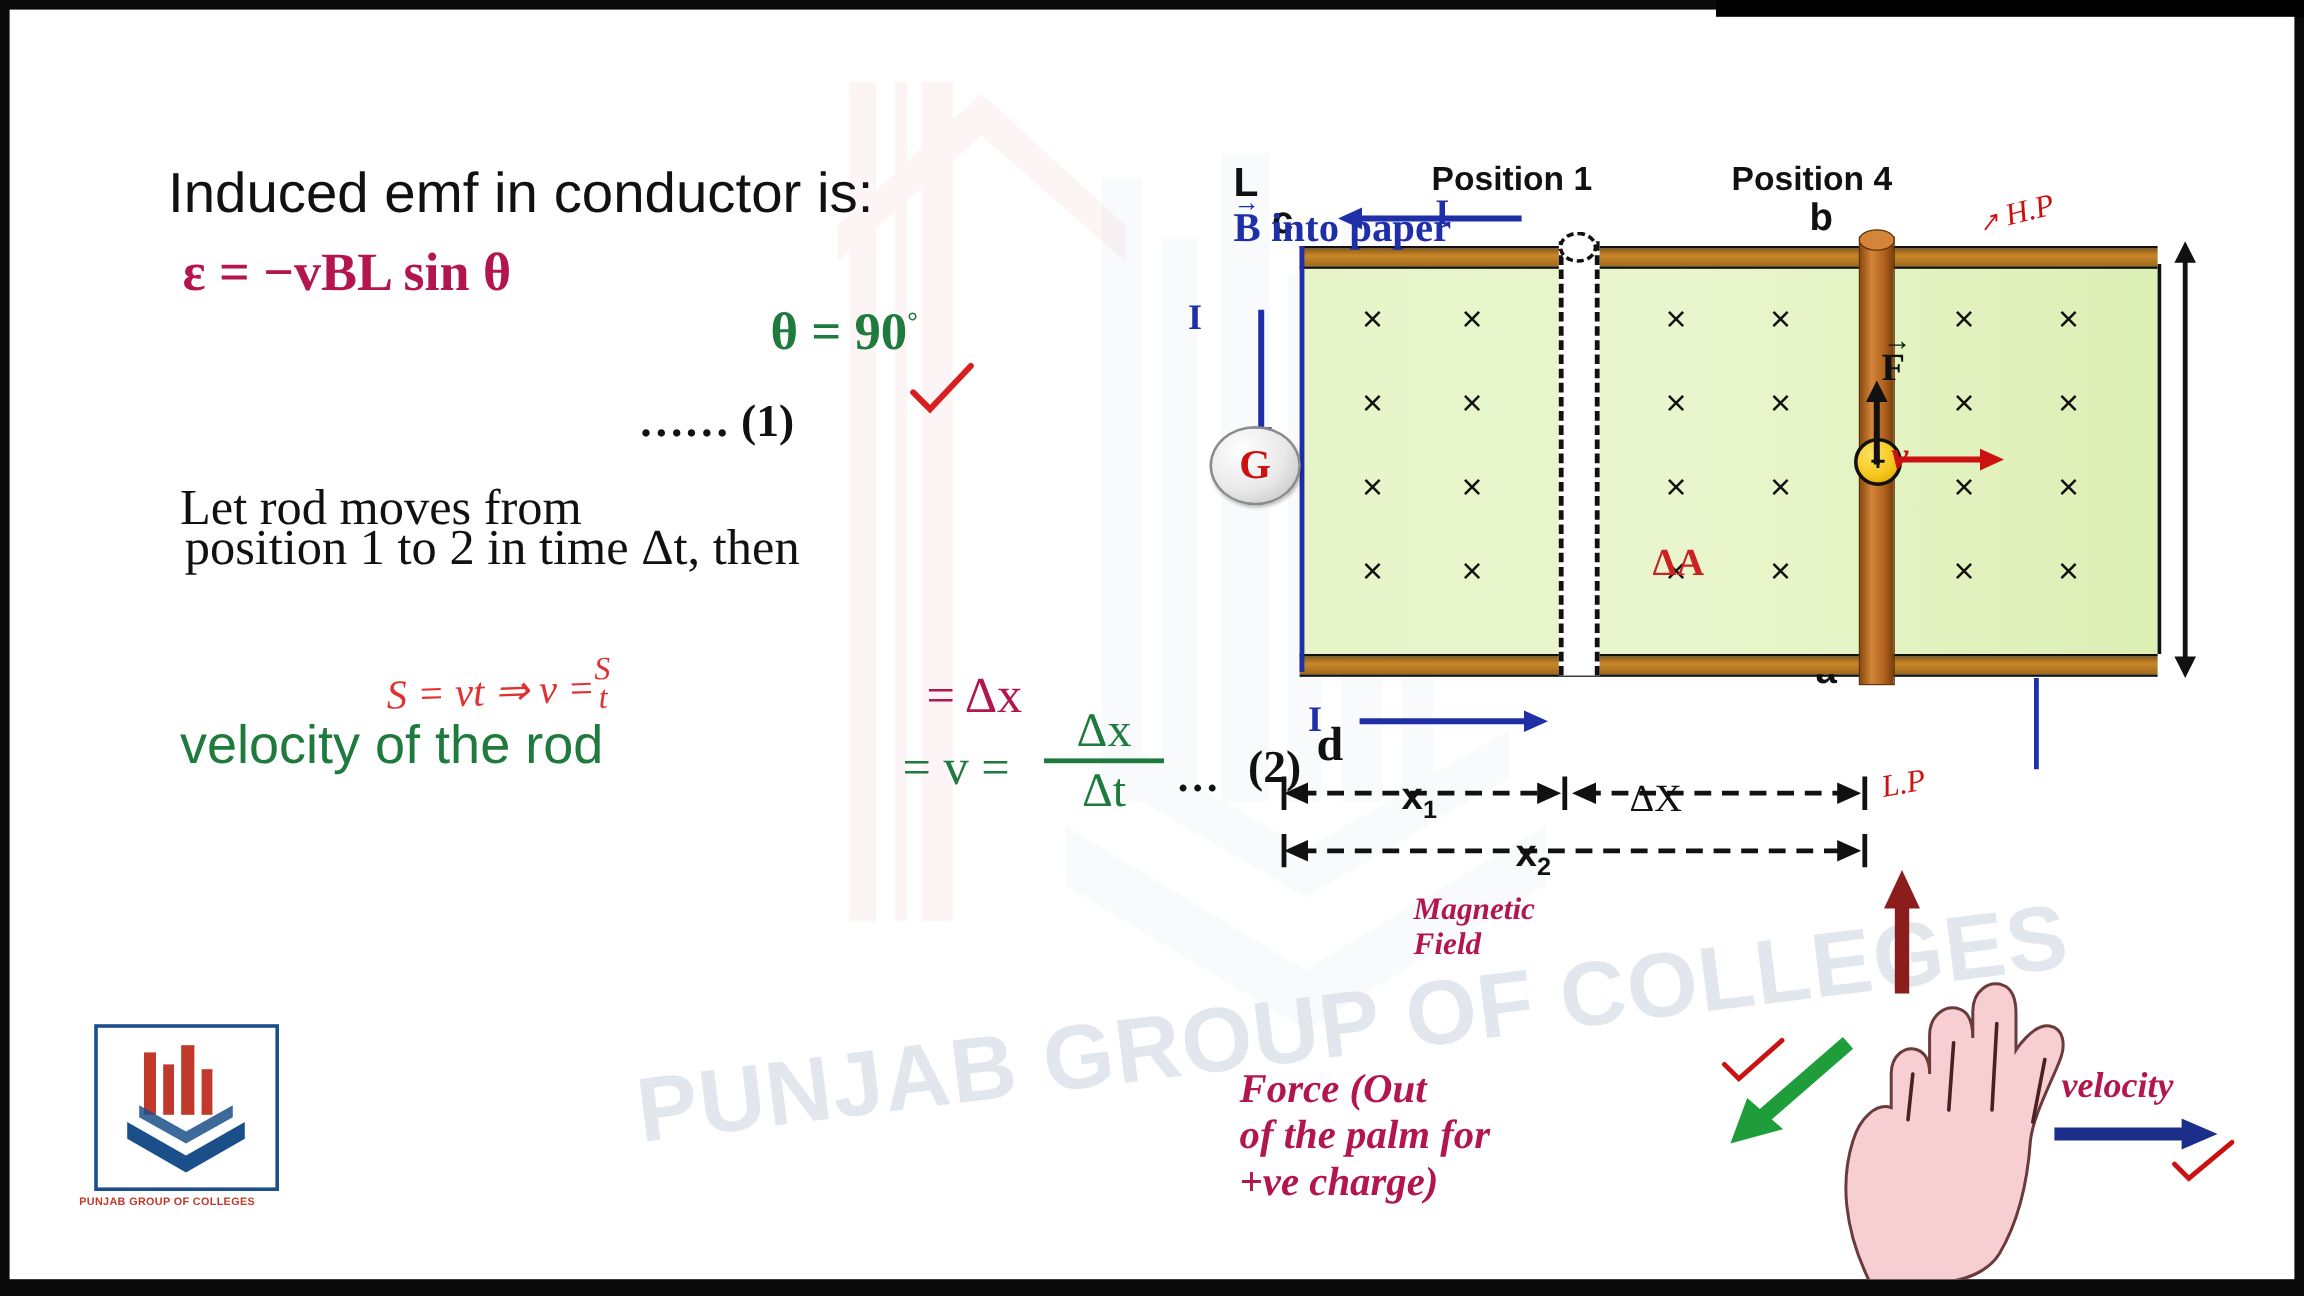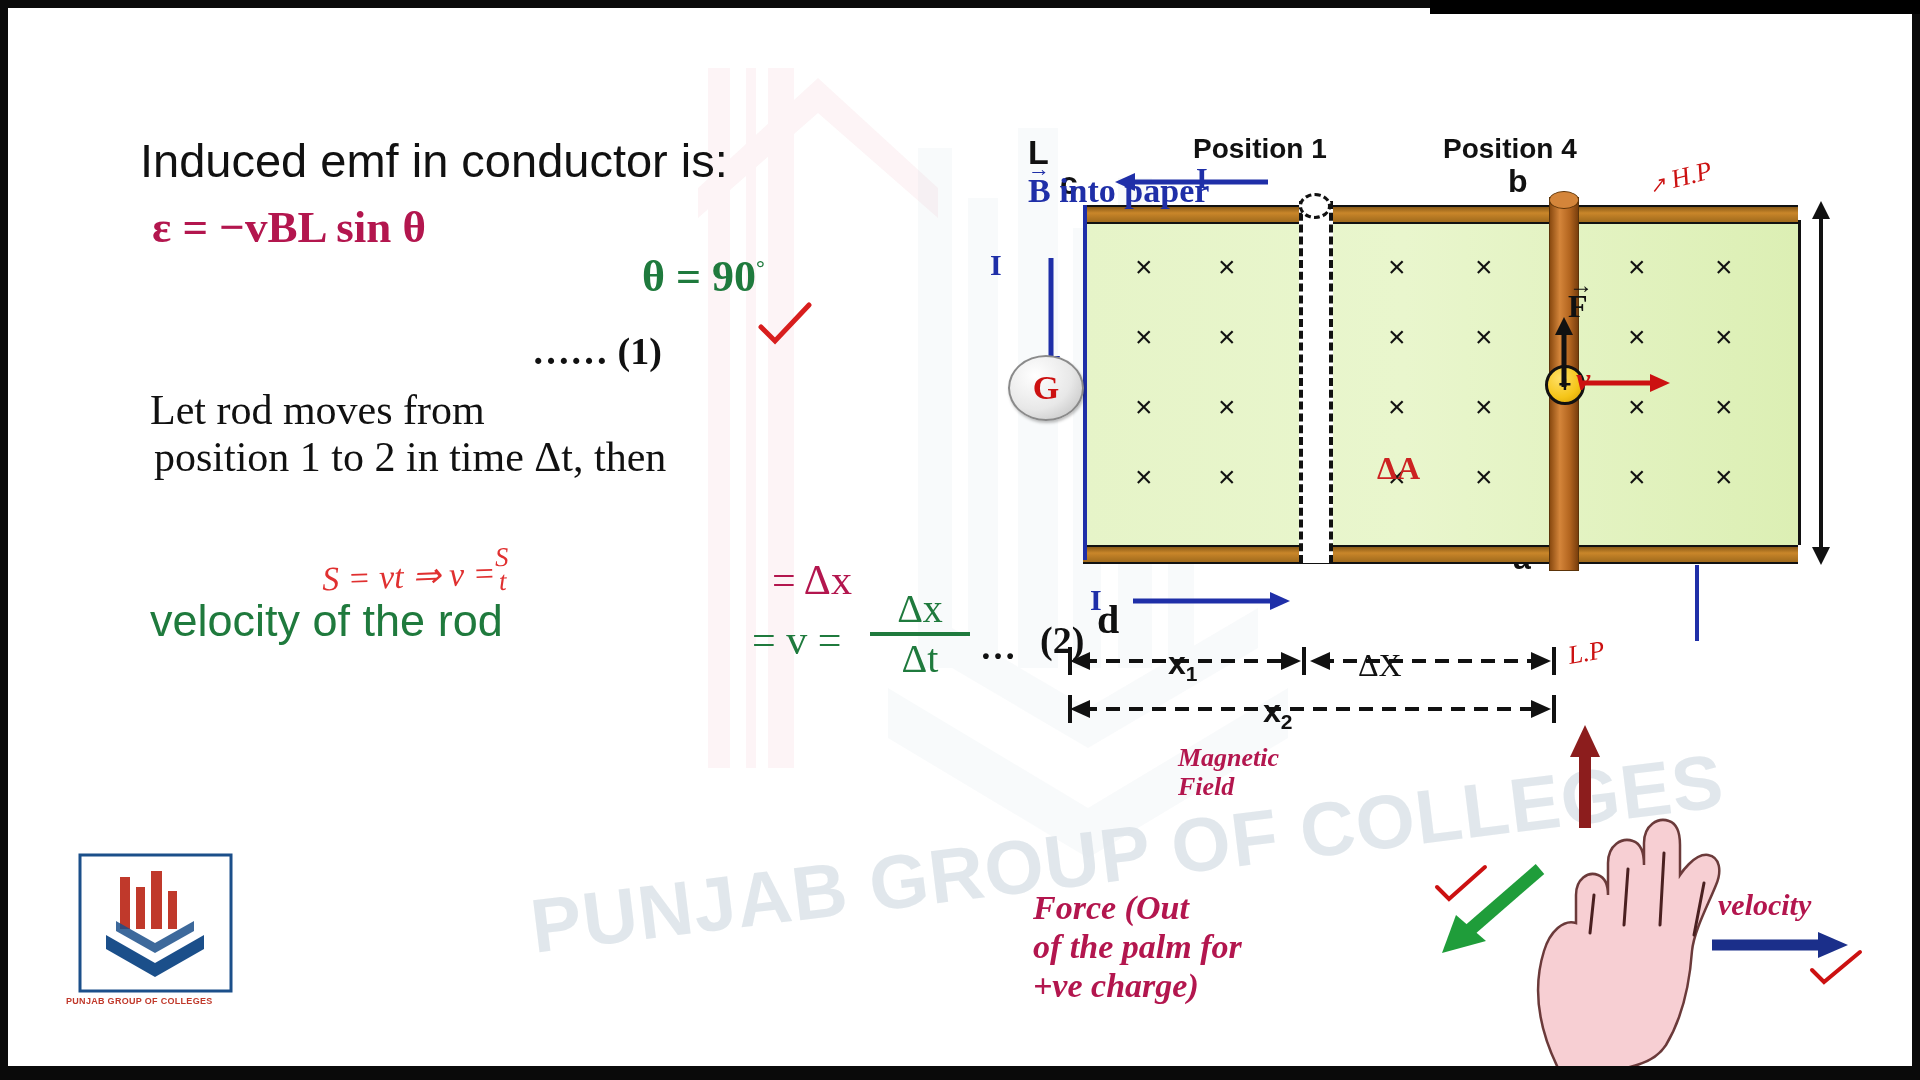--- a/index.html
+++ b/index.html
@@ -77,21 +77,21 @@
   #l-theta sup{font-size:22px;vertical-align:super;}
   #l-eq2{
     left:28px;top:185px;font-size:45px;color:#1f2fa8;font-weight:bold;
     font-family:"Liberation Serif",serif;
   }
   #l-dots1{
     left:400px;top:196px;font-size:38px;color:#111;font-weight:bold;
     font-family:"Liberation Serif",serif;
   }
   #l-let{
-    left:18px;top:255px;font-size:42px;color:#111;line-height:1.05;
+    left:18px;top:269px;font-size:42px;color:#111;line-height:1.05;
     font-family:"Liberation Serif",serif;
   }
   #l-let2{
     left:22px;top:300px;font-size:42px;color:#111;
     font-family:"Liberation Serif",serif;
   }
   #l-dist{
     left:18px;top:365px;font-size:42px;color:#b3164e;
     font-family:"Liberation Serif",serif;
   }

